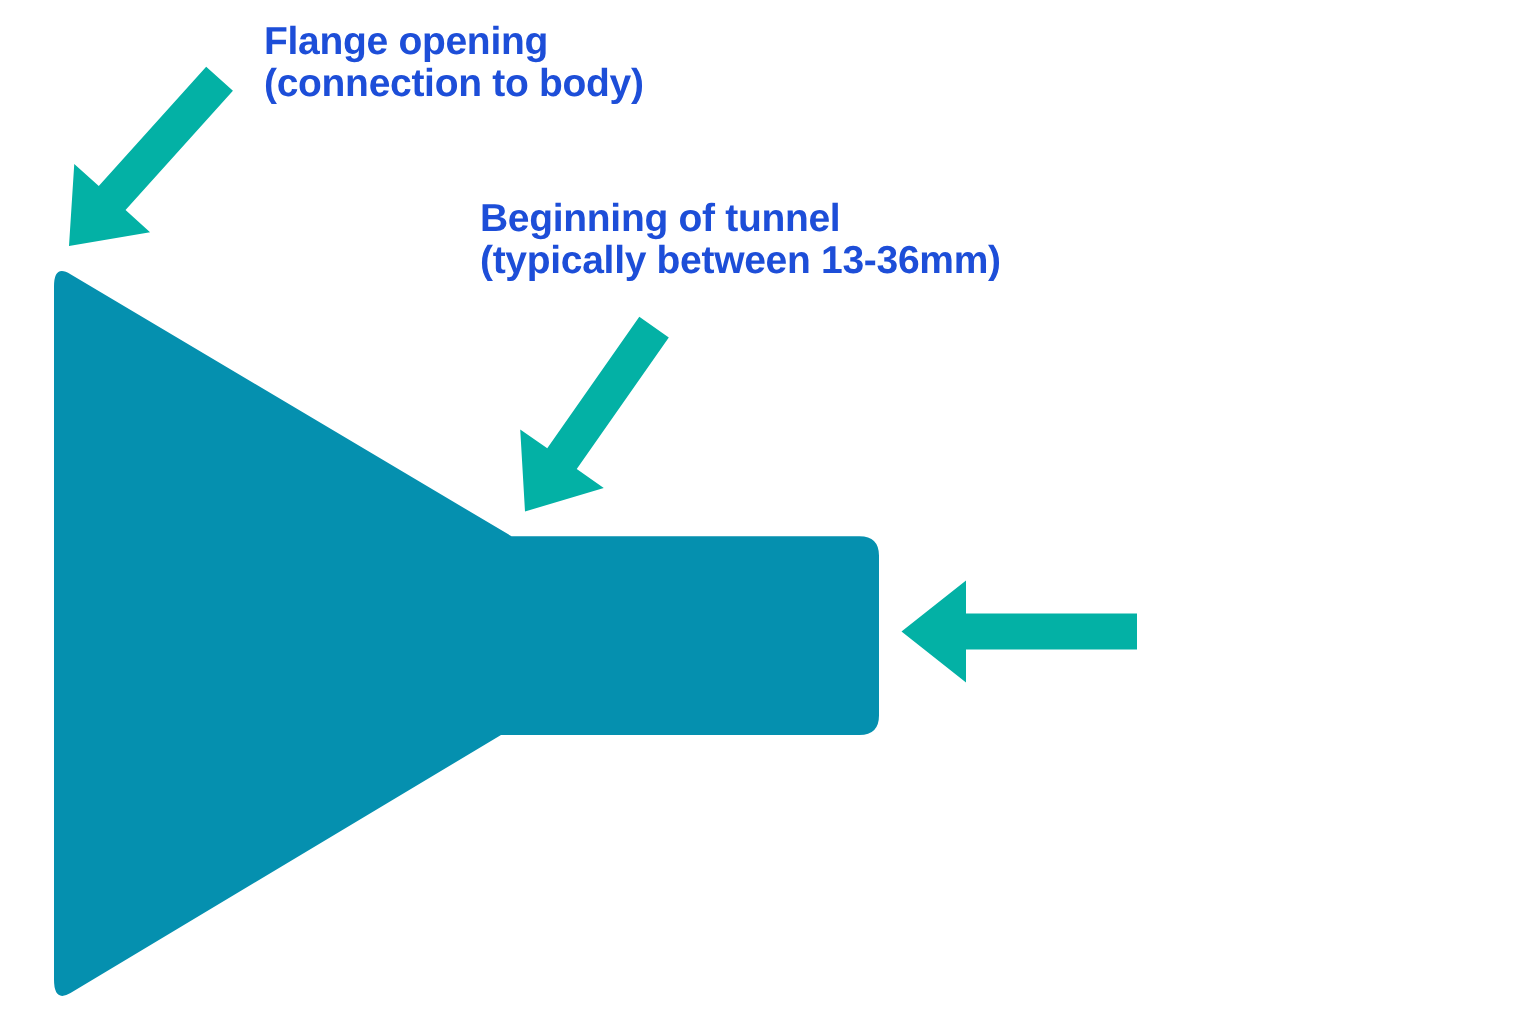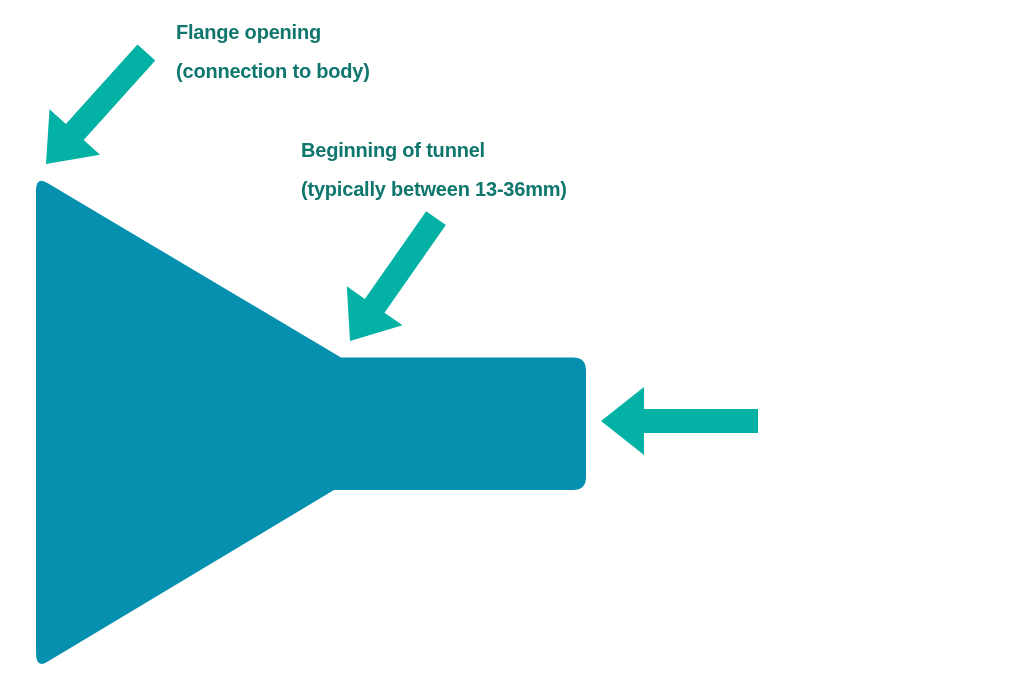--- a/index.html
+++ b/index.html
@@ -18,28 +18,28 @@
   .diagram-svg {
     position: absolute;
     left: 0;
     top: 0;
     width: 1024px;
     height: 683px;
   }
   .label {
     position: absolute;
     font-weight: bold;
-    font-size: 20px;
-    line-height: 39px;
+    font-size: 26px;
+    line-height: 28px;
     letter-spacing: -0.2px;
-    color: #0f766e;
+    color: #1d4ed8;
     white-space: pre-line;
   }
   .label-flange-opening   { left: 176px; top: 13px; }
-  .label-tunnel-start     { left: 301px; top: 131px; }
+  .label-tunnel-start     { left: 320px; top: 131px; }
   .label-collection-end   { left: 775px; top: 366px; }
 </style>
 </head>
 <body>
 
 <div class="canvas">
 
   <svg class="diagram-svg" viewBox="0 0 1024 683" xmlns="http://www.w3.org/2000/svg">
 
     <path d="M 36 191

